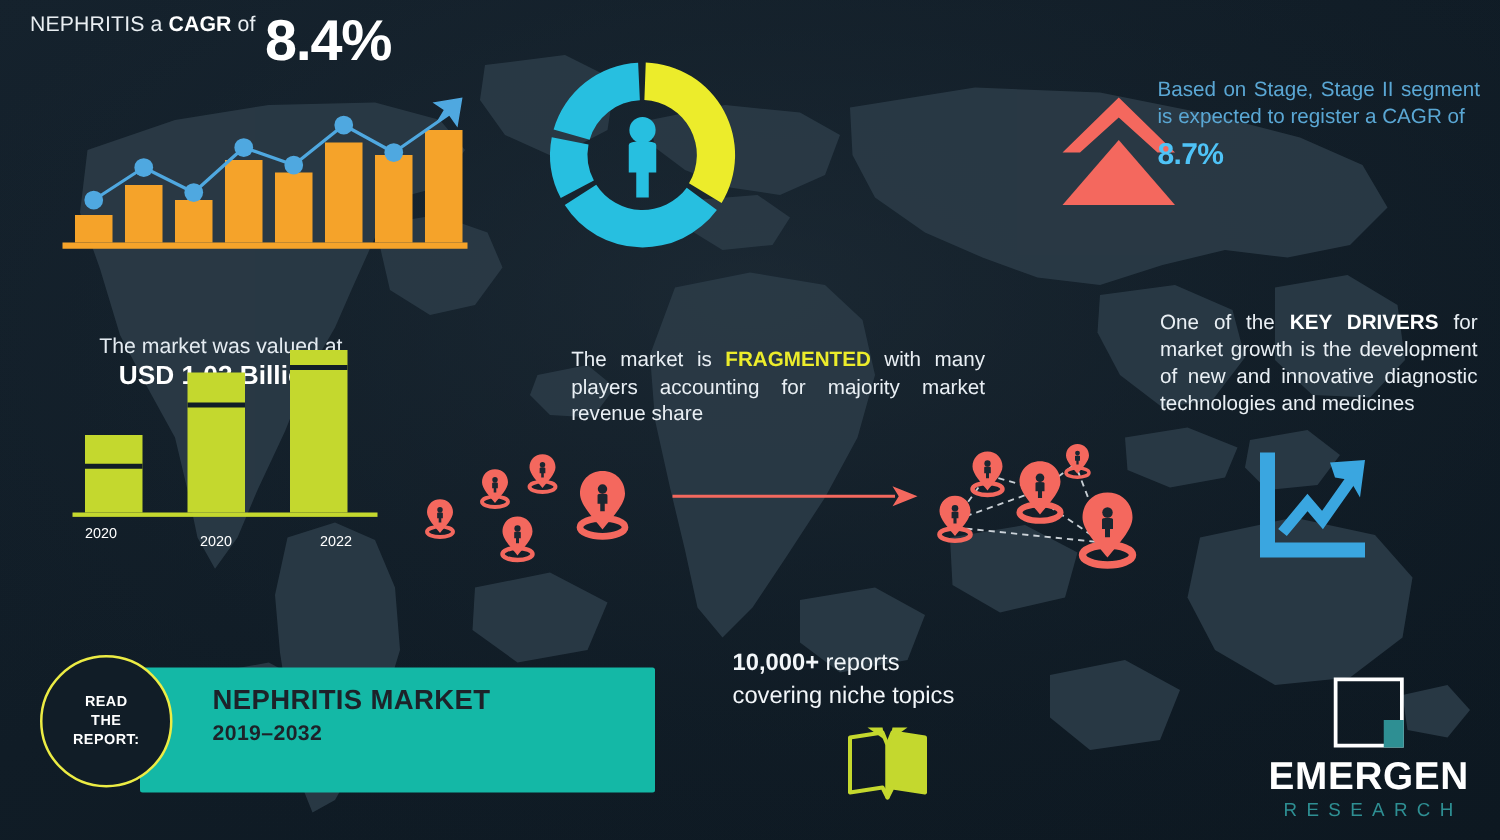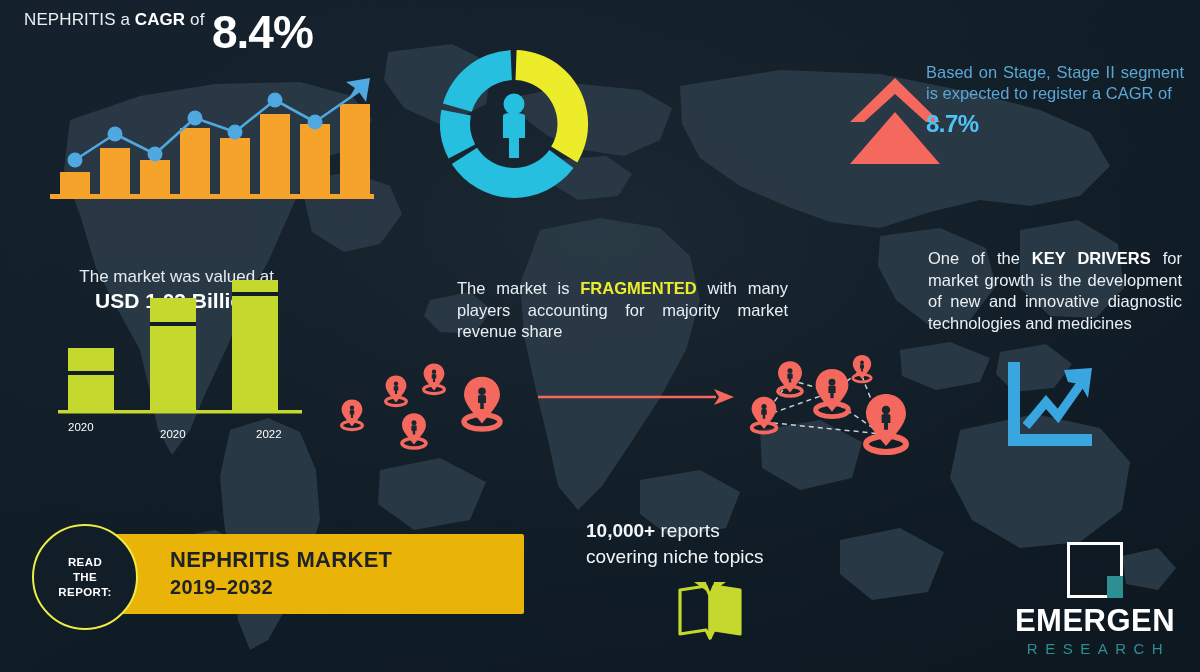--- a/index.html
+++ b/index.html
@@ -36,26 +36,26 @@
   .frag-txt .hl { color:#ecec2b; font-weight:700; }
 
   .driver-txt { color:#e9eff4; font-size:16.5px; line-height:21.5px; text-align:justify; }
   .driver-txt b { font-weight:700; color:#ffffff; }
 
   .reports-txt { color:#f2f6f9; font-size:19px; line-height:26px; }
   .reports-txt b { font-weight:700; }
 
   
   .banner-bar {
-    background:#eab308;
-    height:80px;
+    background:#14b8a6;
+    height:100px;
     border-radius:2px;
   }
   .banner-title { color:#1d2229; font-weight:700; font-size:22px; line-height:28px; letter-spacing:.3px; }
-  .banner-sub { color:#1d2229; font-weight:700; font-size:20px; line-height:26px; letter-spacing:.3px; }
+  .banner-sub { color:#1d2229; font-weight:700; font-size:17px; line-height:26px; letter-spacing:.3px; }
   .read-circle {
     width:106px; height:106px; border-radius:50%;
     background:#111d27; border:2.5px solid #ecec44;
     display:flex; align-items:center; justify-content:center;
   }
   .read-txt { color:#ffffff; font-weight:700; font-size:11.5px; line-height:15px; text-align:center; letter-spacing:.4px; }
 
   
   .logo-emergen { color:#ffffff; font-weight:700; font-size:31px; letter-spacing:.5px; line-height:34px; }
   .logo-research { color:#2e8f93; font-weight:400; font-size:15px; letter-spacing:7.5px; line-height:18px; }

